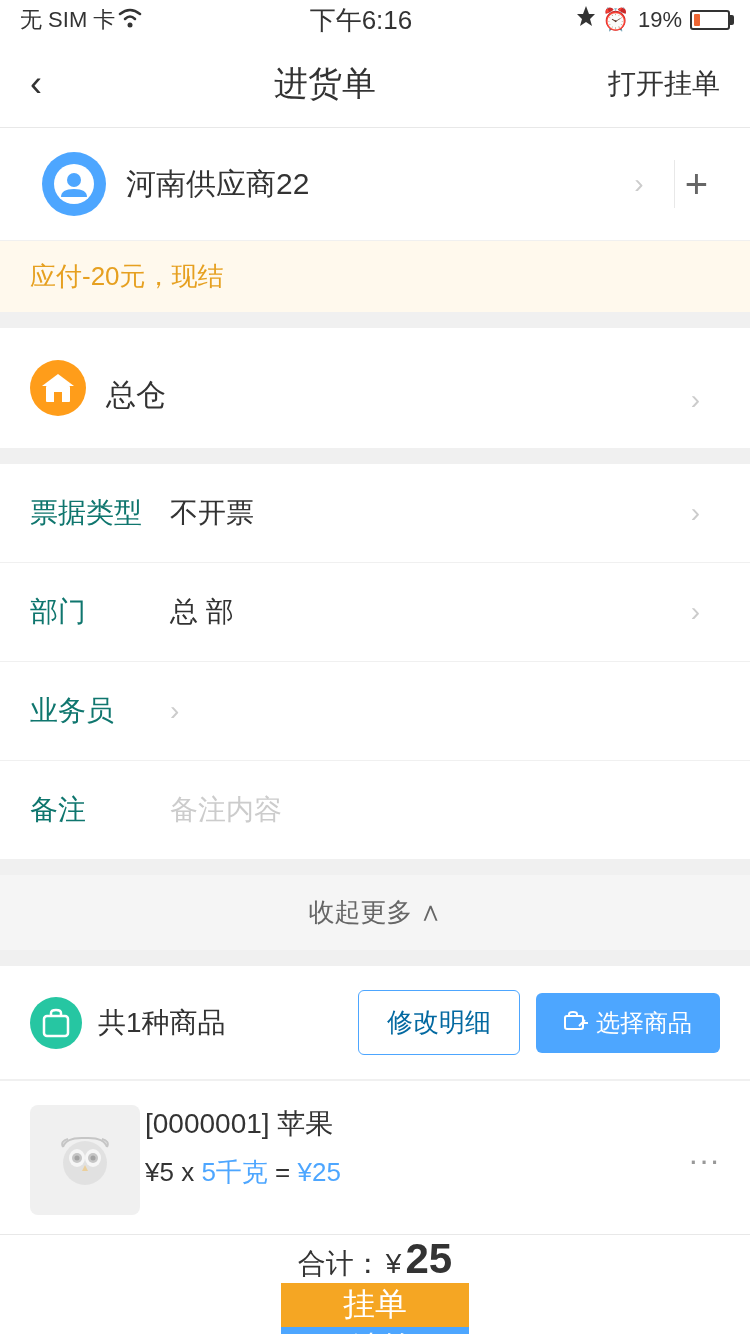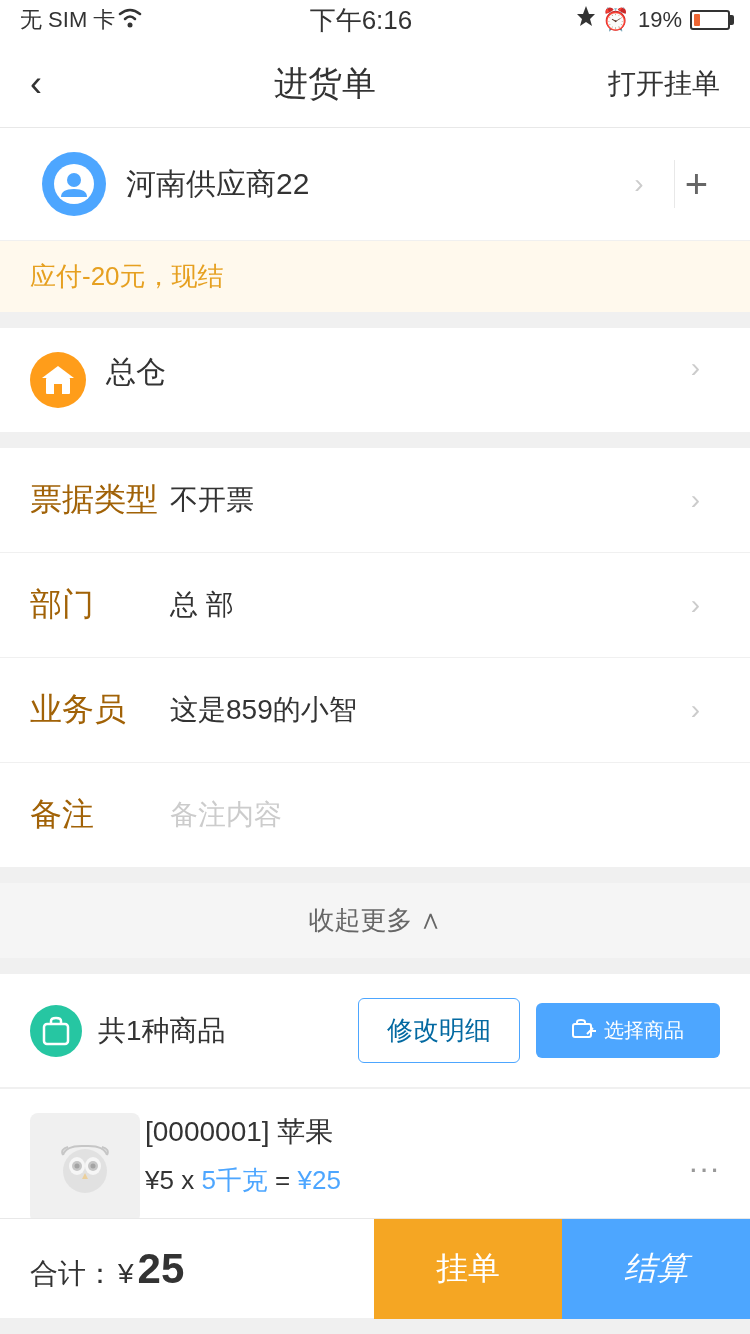--- a/index.html
+++ b/index.html
@@ -84,42 +84,42 @@
     .payment-notice {
       background: #fff9ed;
       padding: 18px 30px;
       font-size: 26px;
       color: #e6a020;
     }
 
     
     .warehouse-row {
       display: flex;
-      align-items: flex-start;
-      padding: 24px 30px;
+      align-items: flex-end;
+      padding: 32px 30px;
     }
     .warehouse-icon {
       width: 56px; height: 56px;
       border-radius: 50%;
       background: #ff9d1a;
       display: flex; align-items: center; justify-content: center;
       margin-right: 20px;
       flex-shrink: 0;
     }
     .warehouse-name { flex: 1; font-size: 30px; color: #333; }
 
     
     .form-row {
       display: flex;
       align-items: center;
       padding: 30px 30px;
       border-bottom: 1px solid #f0f0f0;
     }
     .form-row:last-child { border-bottom: none; }
-    .form-label { width: 140px; font-size: 32px; color: #a16207; flex-shrink: 0; }
+    .form-label { width: 140px; font-size: 28px; color: #0f766e; flex-shrink: 0; }
     .form-value { flex: 1; font-size: 28px; color: #333; }
     .form-value.placeholder { color: #ccc; }
 
     
     .collapse-row {
       background: #f5f5f5;
       padding: 20px;
       text-align: center;
       font-size: 26px;
       color: #666;
@@ -152,23 +152,23 @@
       background: #fff;
       padding: 14px 28px;
       border-radius: 6px;
       font-size: 26px;
       margin-right: 16px;
     }
     .btn-filled {
       background: #4da6ff;
       color: #fff;
       border: none;
-      padding: 14px 36px;
+      padding: 14px 28px;
       border-radius: 6px;
-      font-size: 20px;
+      font-size: 24px;
       display: flex;
       align-items: center;
       gap: 8px;
     }
 
     
     .product-item {
       background: #fff;
       display: flex;
       align-items: flex-start;
@@ -186,27 +186,28 @@
     .product-info { flex: 1; }
     .product-name { font-size: 28px; color: #333; margin-bottom: 12px; }
     .product-price { font-size: 26px; color: #333; }
     .product-price .highlight { color: #4da6ff; }
     .product-price .total { color: #4da6ff; }
     .product-more { color: #999; font-size: 32px; align-self: center; }
 
     
     .bottom-bar {
       position: fixed;
-      bottom: 16px;
+      bottom: 0;
       width: 750px;
       height: 100px;
       display: flex;
       align-items: center;
       background: #fff;
       border-top: 1px solid #e8e8e8;
+      flex-direction: column;
     }
     .bottom-total {
       flex: 1;
       padding: 0 30px;
     }
     .total-main { font-size: 28px; color: #333; display: flex; align-items: baseline; gap: 4px; }
     .total-amount { font-size: 42px; font-weight: bold; color: #333; }
     .total-count { font-size: 22px; color: #999; margin-top: 4px; }
     .btn-hang {
       width: 188px;
@@ -305,21 +306,20 @@
     <span class="form-value">不开票</span>
     <span class="chevron">›</span>
   </div>
   <div class="form-row">
     <span class="form-label">部门</span>
     <span class="form-value">总 部</span>
     <span class="chevron">›</span>
   </div>
   <div class="form-row">
     <span class="form-label">业务员</span>
-    <span class="form-value">这是859的小智</span>
     <span class="chevron">›</span>
   </div>
   <div class="form-row">
     <span class="form-label">备注</span>
     <span class="form-value placeholder">备注内容</span>
   </div>
 </div>
 
 <div class="collapse-row section">
   <span>收起更多 ∧</span>

